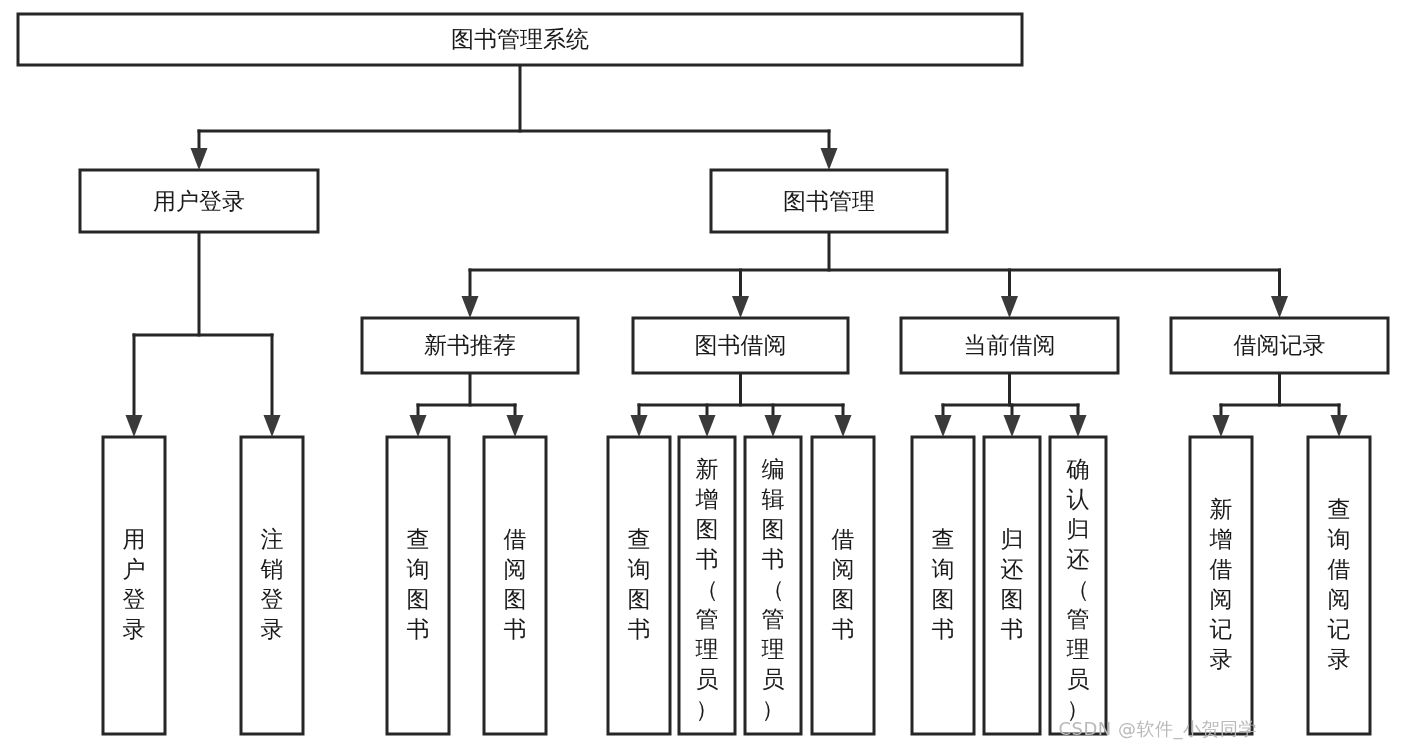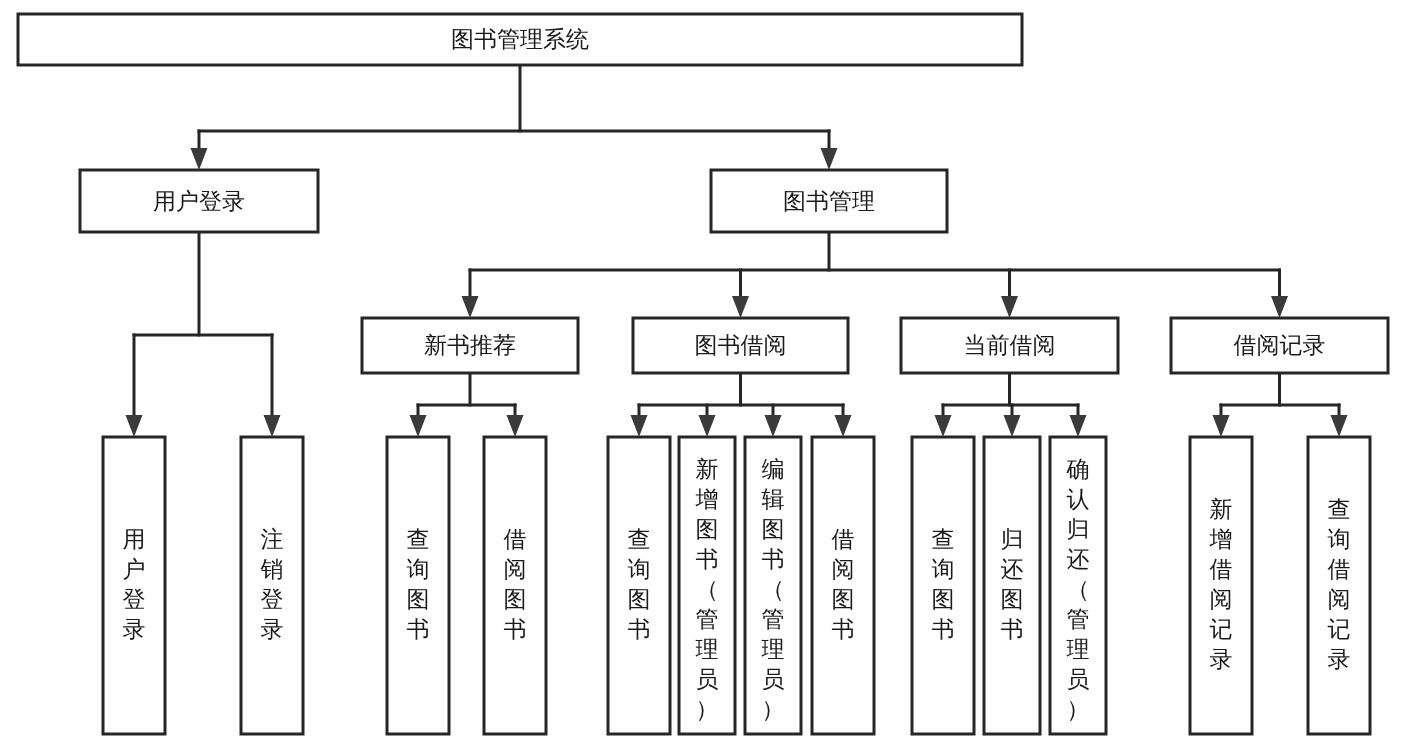--- a/index.html
+++ b/index.html
@@ -203,13 +203,14 @@
         <g>
           <rect x="1190" y="437" width="62" height="297" class="node-rect"></rect>
           <text x="1221" class="node-label-v"><tspan x="1221" y="510.5" dominant-baseline="middle">新</tspan><tspan x="1221" y="540.5" dominant-baseline="middle">增</tspan><tspan x="1221" y="570.5" dominant-baseline="middle">借</tspan><tspan x="1221" y="600.5" dominant-baseline="middle">阅</tspan><tspan x="1221" y="630.5" dominant-baseline="middle">记</tspan><tspan x="1221" y="660.5" dominant-baseline="middle">录</tspan></text>
         </g>
         <g>
           <rect x="1308" y="437" width="62" height="297" class="node-rect"></rect>
           <text x="1339" class="node-label-v"><tspan x="1339" y="510.5" dominant-baseline="middle">查</tspan><tspan x="1339" y="540.5" dominant-baseline="middle">询</tspan><tspan x="1339" y="570.5" dominant-baseline="middle">借</tspan><tspan x="1339" y="600.5" dominant-baseline="middle">阅</tspan><tspan x="1339" y="630.5" dominant-baseline="middle">记</tspan><tspan x="1339" y="660.5" dominant-baseline="middle">录</tspan></text>
         </g>
       </g>
     </svg>
+  <div class="watermark">CSDN @软件_小贺同学</div>
 </div>
 
 </body></html>

